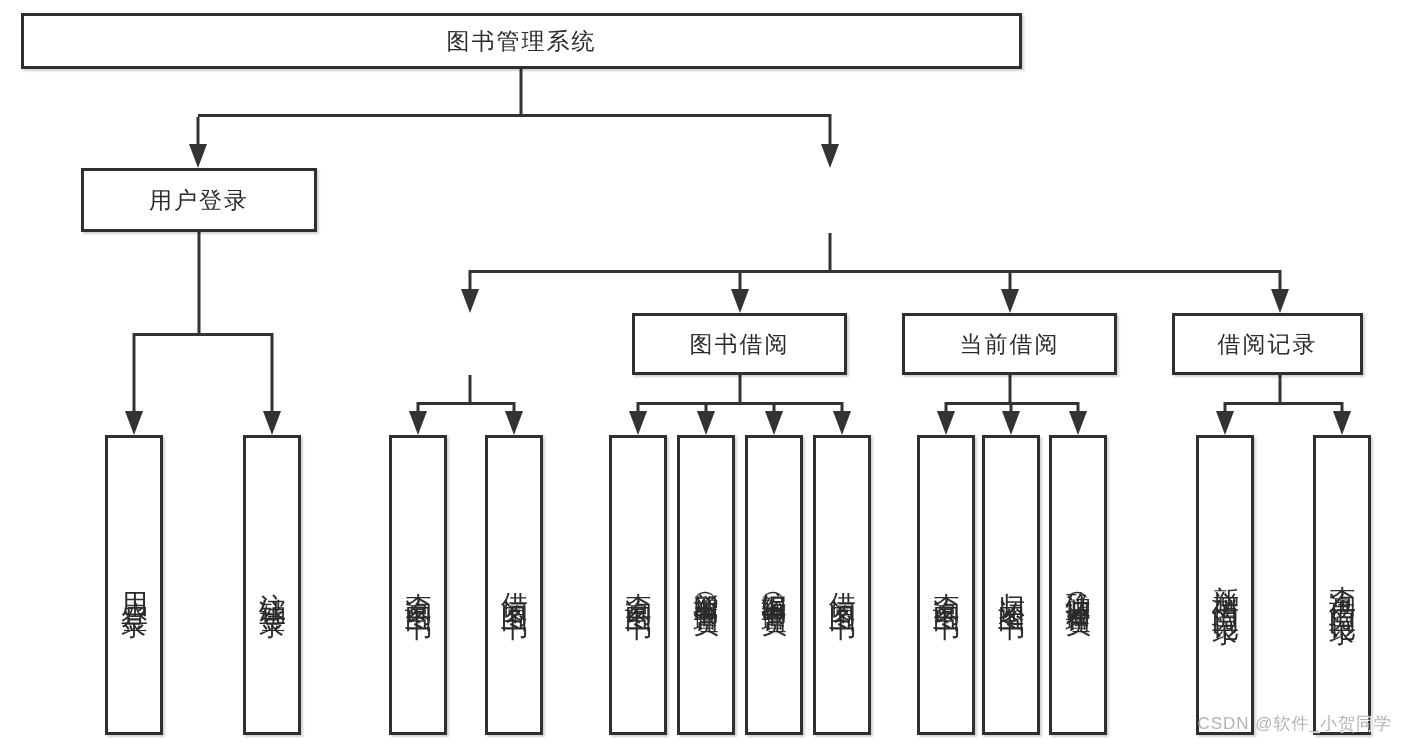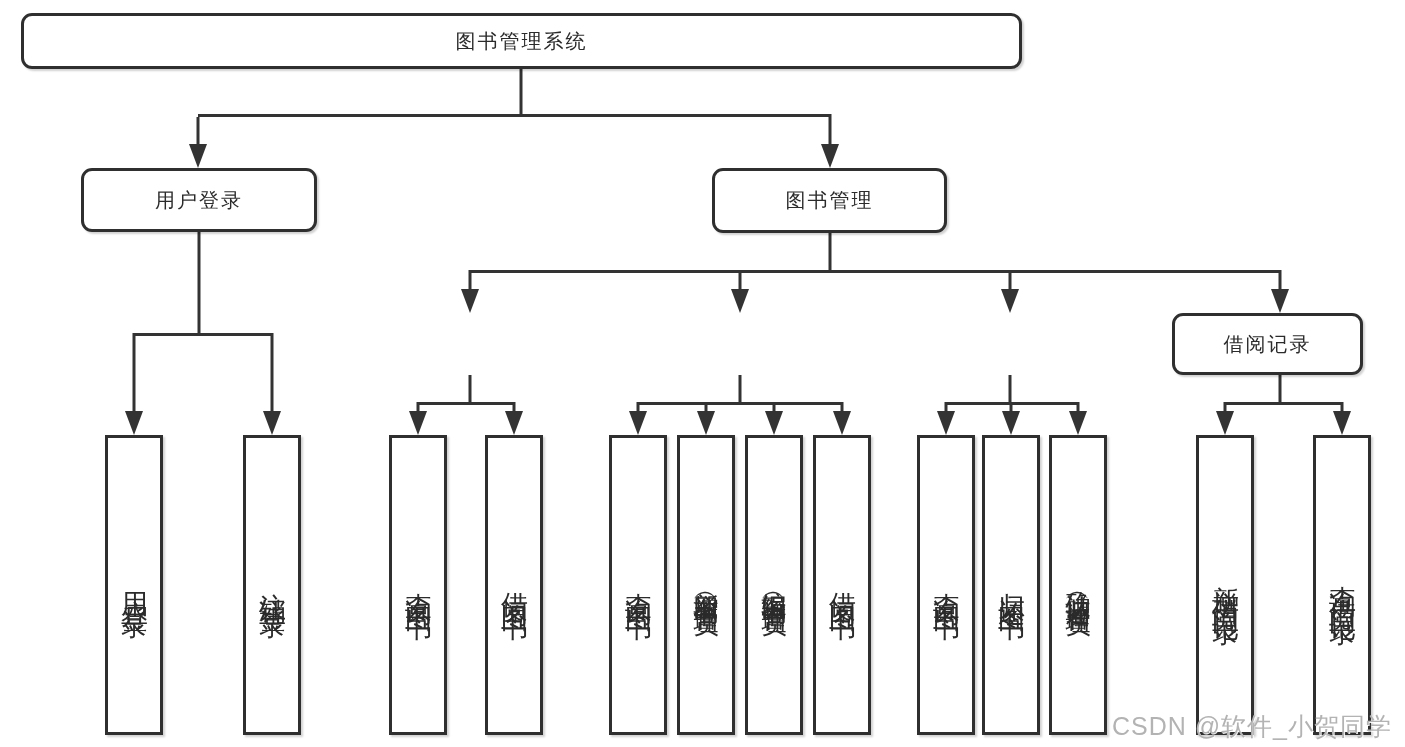--- a/index.html
+++ b/index.html
@@ -23,42 +23,41 @@
     border: 3px solid #2f2f2f;
     background: #ffffff;
     color: #2b2b2b;
     display: flex;
     align-items: center;
     justify-content: center;
     box-shadow: 2px 2px 2px rgba(0,0,0,0.18);
     text-align: center;
   }
   .node.hbox {
-    font-size: 20px;
+    font-size: 23px;
     letter-spacing: 2px;
     white-space: nowrap;
-    border-radius: 11px;
   }
   .node.leaf {
     writing-mode: vertical-rl;
     -webkit-writing-mode: vertical-rl;
     text-orientation: mixed;
     font-size: 27px;
     letter-spacing: 7px;
     line-height: 1;
   }
   .node.leaf.long {
     font-size: 25px;
     letter-spacing: 3px;
   }
   .watermark {
     position: absolute;
     right: 13px;
-    bottom: 4px;
-    font-size: 25px;
+    bottom: 12px;
+    font-size: 17px;
     color: #b3b3b3;
     letter-spacing: 1px;
     text-shadow: 1px 1px 0 rgba(255,255,255,0.9);
     white-space: nowrap;
   }
 </style>
 </head>
 <body>
 
 <div class="canvas">
@@ -114,22 +113,23 @@
       <polygon points="1078,435 1069,411 1087,411" fill="#333333"></polygon>
       <line x1="1225" y1="405" x2="1225" y2="423" stroke="#333333" stroke-width="3"></line>
       <polygon points="1225,435 1216,411 1234,411" fill="#333333"></polygon>
       <line x1="1342" y1="405" x2="1342" y2="423" stroke="#333333" stroke-width="3"></line>
       <polygon points="1342,435 1333,411 1351,411" fill="#333333"></polygon>
     </svg>
 
   <div class="node hbox" style="left:21px;top:13px;width:1001px;height:56px">图书管理系统</div>
 
   <div class="node hbox" style="left:81px;top:168px;width:236px;height:64px">用户登录</div>
-  <div class="node hbox" style="left:712px;top:168px;width:235px;height:65px">图书管理</div>
 
+  <div class="node hbox" style="left:632px;top:313px;width:215px;height:62px">图书借阅</div>
+  <div class="node hbox" style="left:902px;top:313px;width:215px;height:62px">当前借阅</div>
   <div class="node hbox" style="left:1172px;top:313px;width:191px;height:62px">借阅记录</div>
 
   <div class="node leaf" style="left:105px;top:435px;width:58px;height:300px">用户登录</div>
   <div class="node leaf" style="left:243px;top:435px;width:58px;height:300px">注销登录</div>
 
   <div class="node leaf" style="left:389px;top:435px;width:58px;height:300px">查询图书</div>
   <div class="node leaf" style="left:485px;top:435px;width:58px;height:300px">借阅图书</div>
 
   <div class="node leaf" style="left:609px;top:435px;width:58px;height:300px">查询图书</div>
   <div class="node leaf long" style="left:677px;top:435px;width:58px;height:300px">新增图书（管理员）</div>

